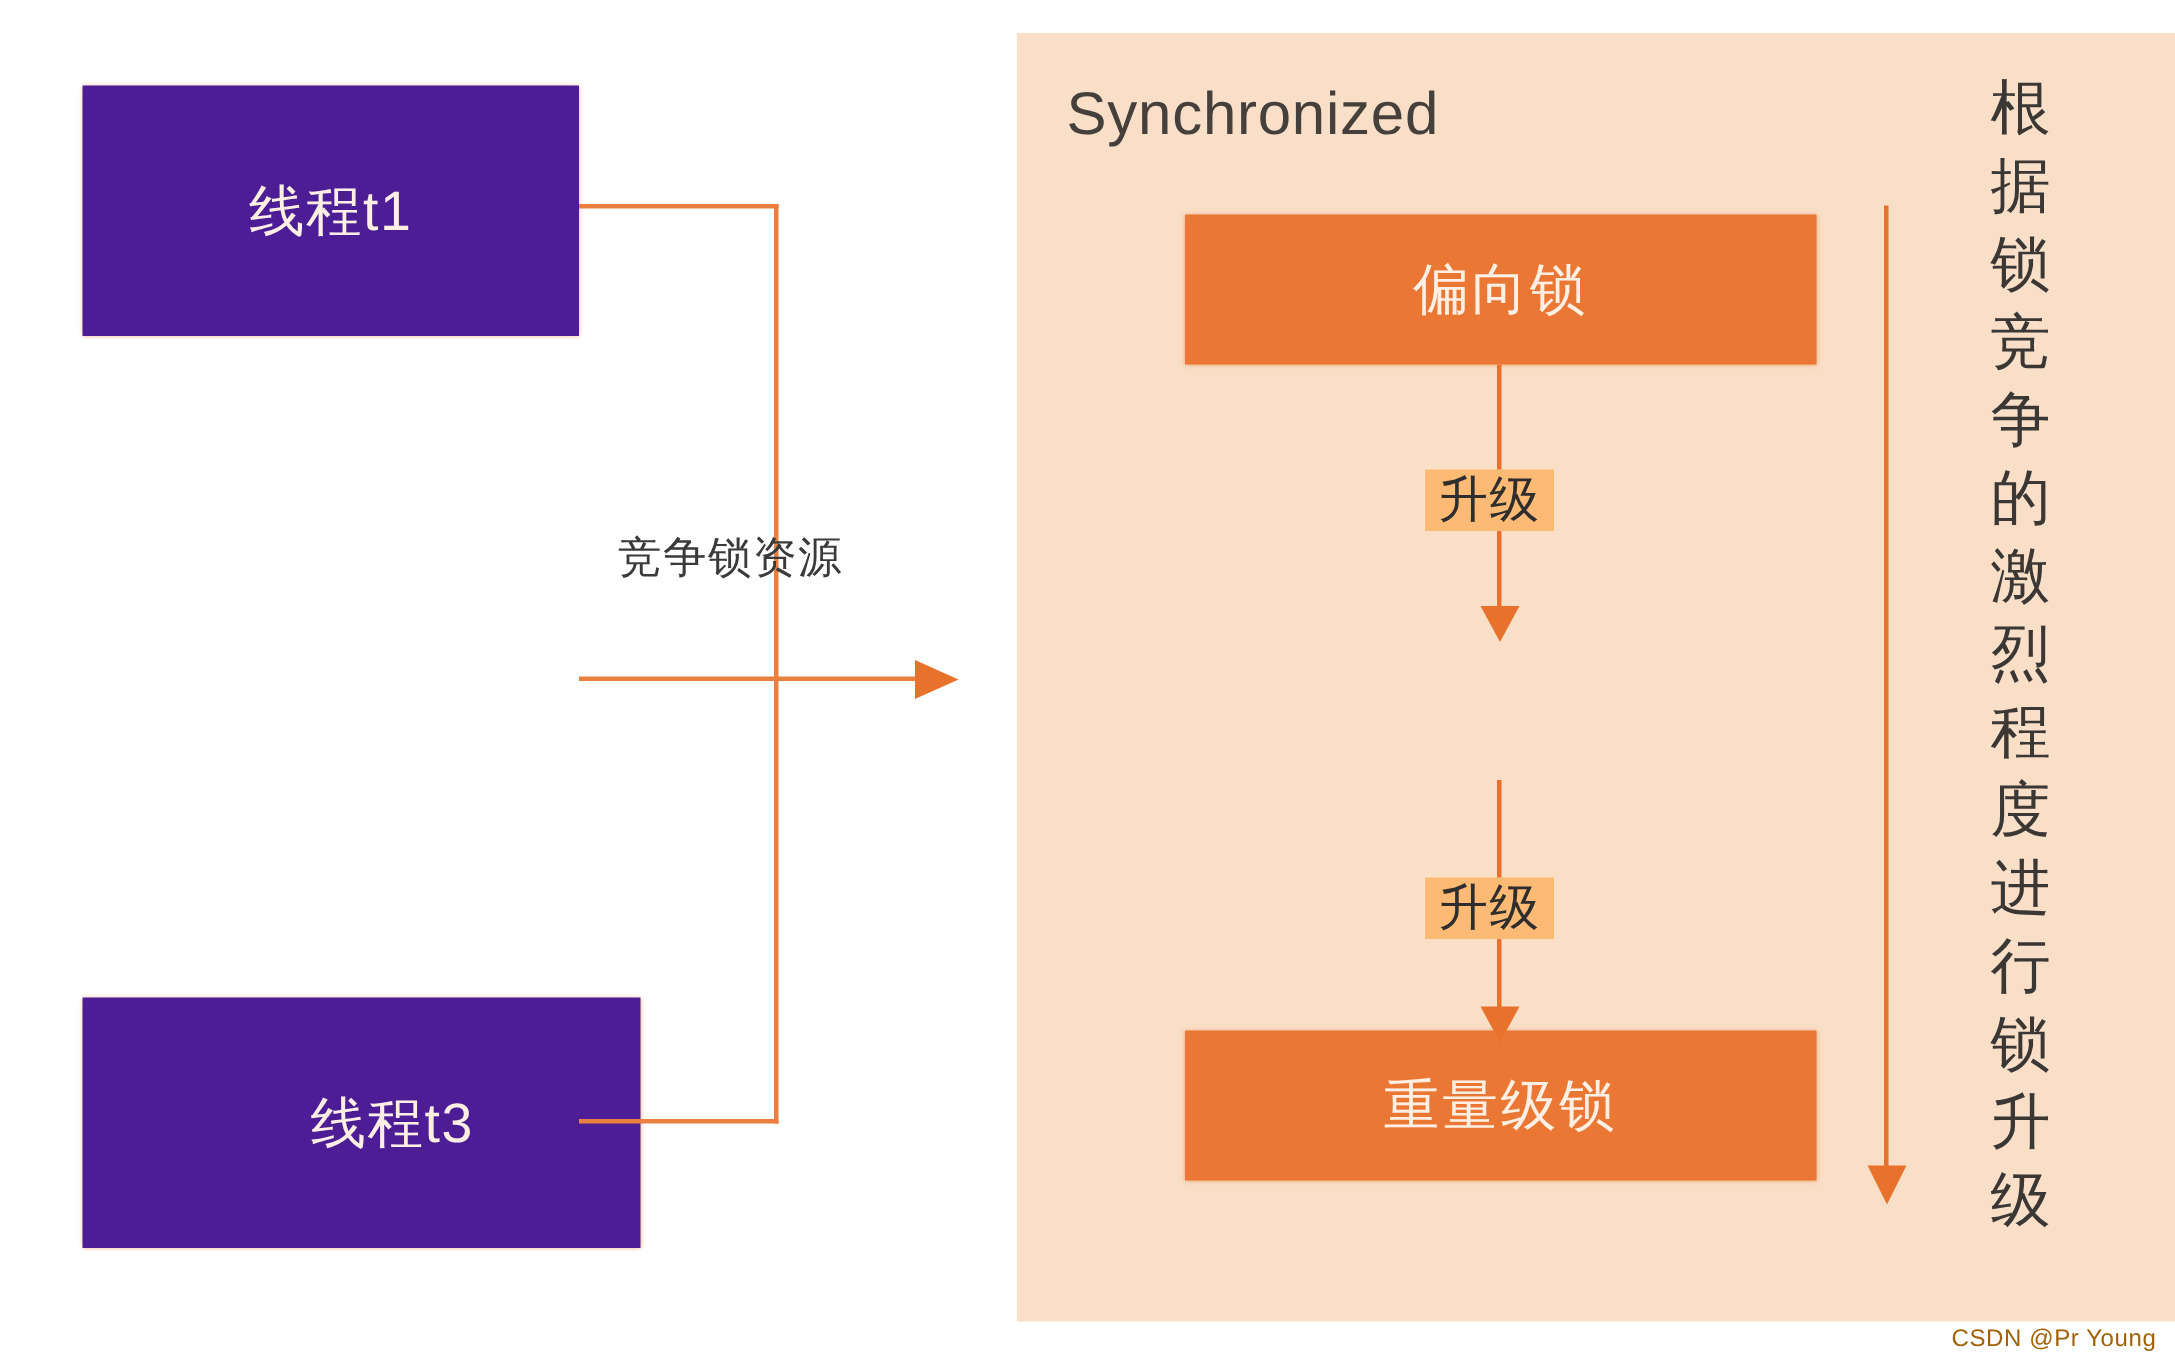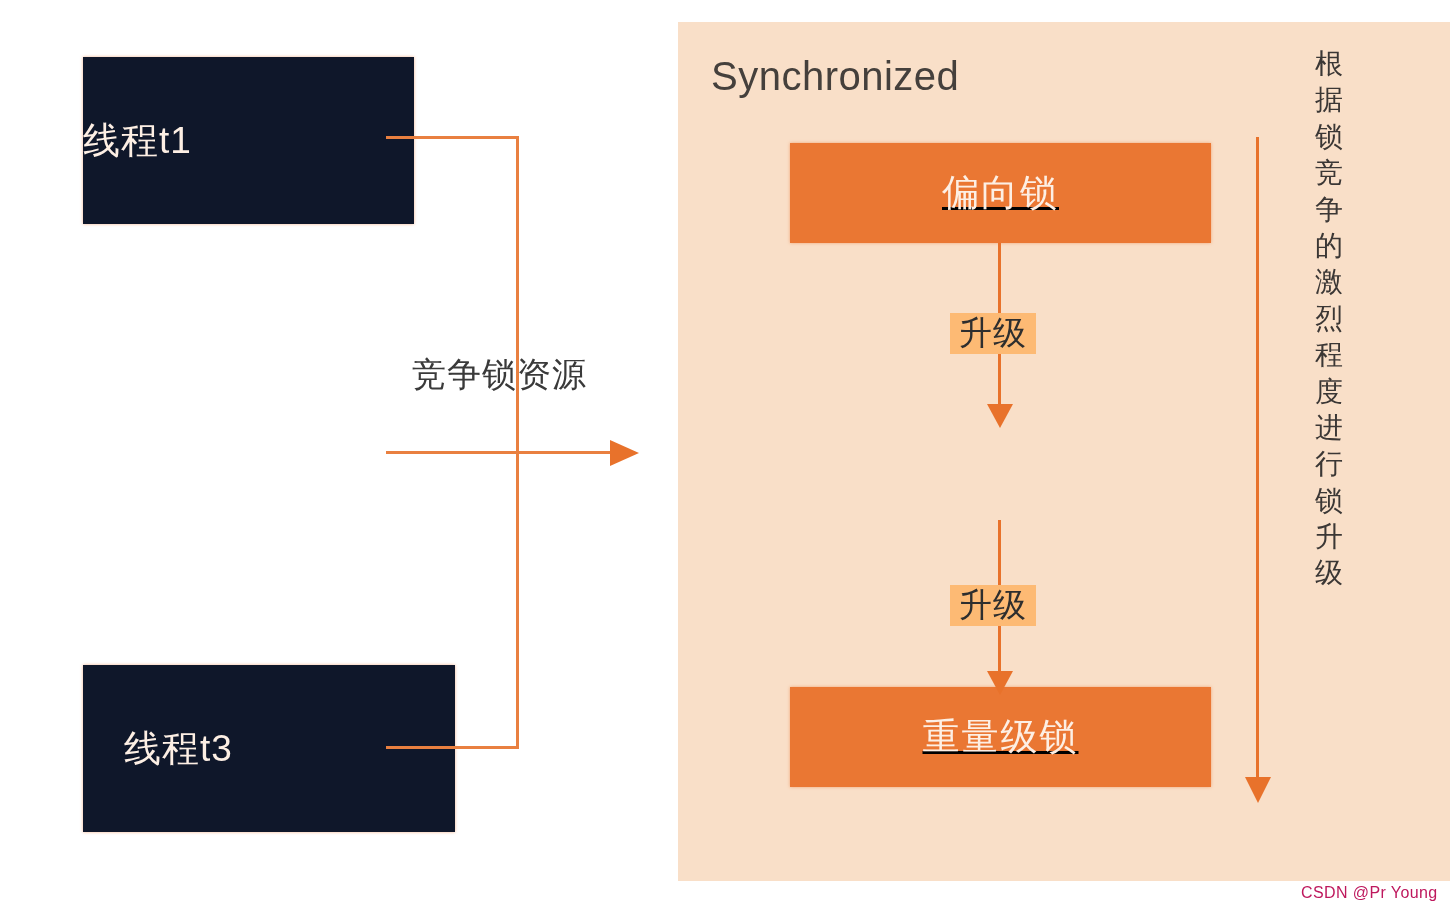--- a/index.html
+++ b/index.html
@@ -19,26 +19,25 @@
     position: absolute;
     left: 0; top: 0;
     width: 1450px;
     height: 910px;
     background: #ffffff;
   }
 
   
   .thread-box {
     position: absolute;
-    background: #0f172a;
+    background: #4c1d95;
     display: flex;
     align-items: center;
-    justify-content: flex-start;
+    justify-content: center;
     box-shadow: 0 0 3px rgba(234,119,51,0.55);
-    margin-left: 28px;
   }
   .thread-box .label {
     color: #FDEFE4;
     font-size: 37px;
     letter-spacing: 1px;
     font-family: "Liberation Sans", "DejaVu Sans", sans-serif;
   }
 
   #thread-t1 { left: 55px;  top: 57px;  width: 331px; height: 167px; }
   #thread-t2 { left: 55px;  top: 363px; width: 331px; height: 167px; }
@@ -65,21 +64,21 @@
     width: 0; height: 0;
     border-top: 13px solid transparent;
     border-bottom: 13px solid transparent;
     border-left: 29px solid #E8722B;
   }
 
   #competition-label {
     position: absolute;
     left: 412px;
     top: 352px;
-    font-size: 34px;
+    font-size: 29px;
     color: #3A3A3A;
     white-space: nowrap;
     letter-spacing: 1px;
   }
 
   
   #sync-panel {
     position: absolute;
     left: 678px;
     top: 22px;
@@ -101,21 +100,20 @@
   .lock-box {
     position: absolute;
     left: 112px;
     width: 421px;
     height: 100px;
     background: #EA7733;
     display: flex;
     align-items: center;
     justify-content: center;
     box-shadow: 0 0 3px rgba(234,119,51,0.55);
-    text-decoration: underline;
   }
   .lock-box .label {
     color: #FDEFE4;
     font-size: 37px;
     letter-spacing: 2px;
   }
   #lock-biased      { top: 121px; }
   #lock-lightweight { top: 398px; }
   #lock-heavyweight { top: 665px; }
 
@@ -170,35 +168,35 @@
     border-right: 13px solid transparent;
     border-top: 26px solid #E8722B;
   }
 
   
   #side-caption {
     position: absolute;
     left: 637px;
     top: 24px;
     width: 52px;
-    font-size: 28px;
+    font-size: 40px;
     line-height: 1.30;
     color: #3B3735;
-    text-align: left;
+    text-align: right;
     letter-spacing: 0px;
     word-break: break-all;
   }
 
   
   #watermark {
     position: absolute;
     left: 1301px;
     top: 884px;
     font-size: 16px;
-    color: #be185d;
+    color: #a16207;
     white-space: nowrap;
     letter-spacing: 0.4px;
   }
 </style>
 </head>
 <body>
 
 <div id="canvas">
 
   <div class="thread-box" id="thread-t1">

